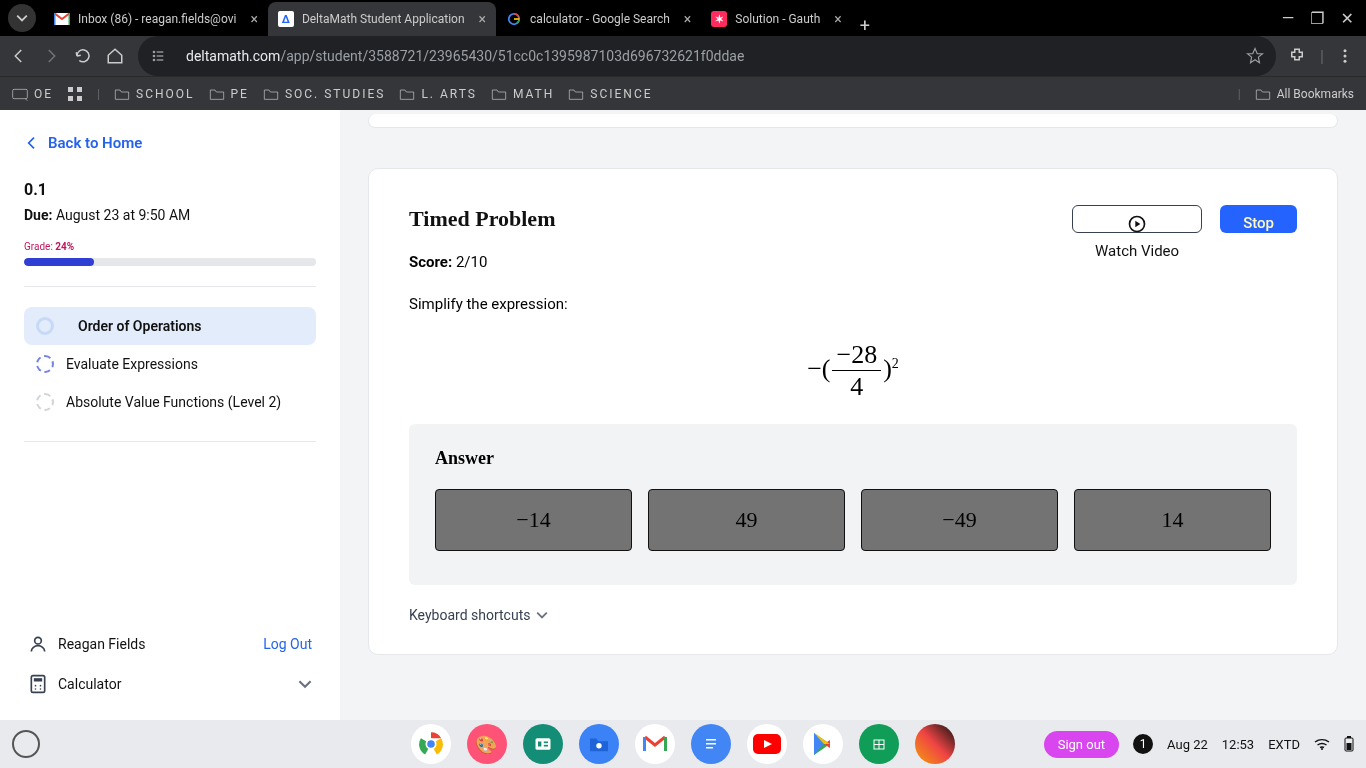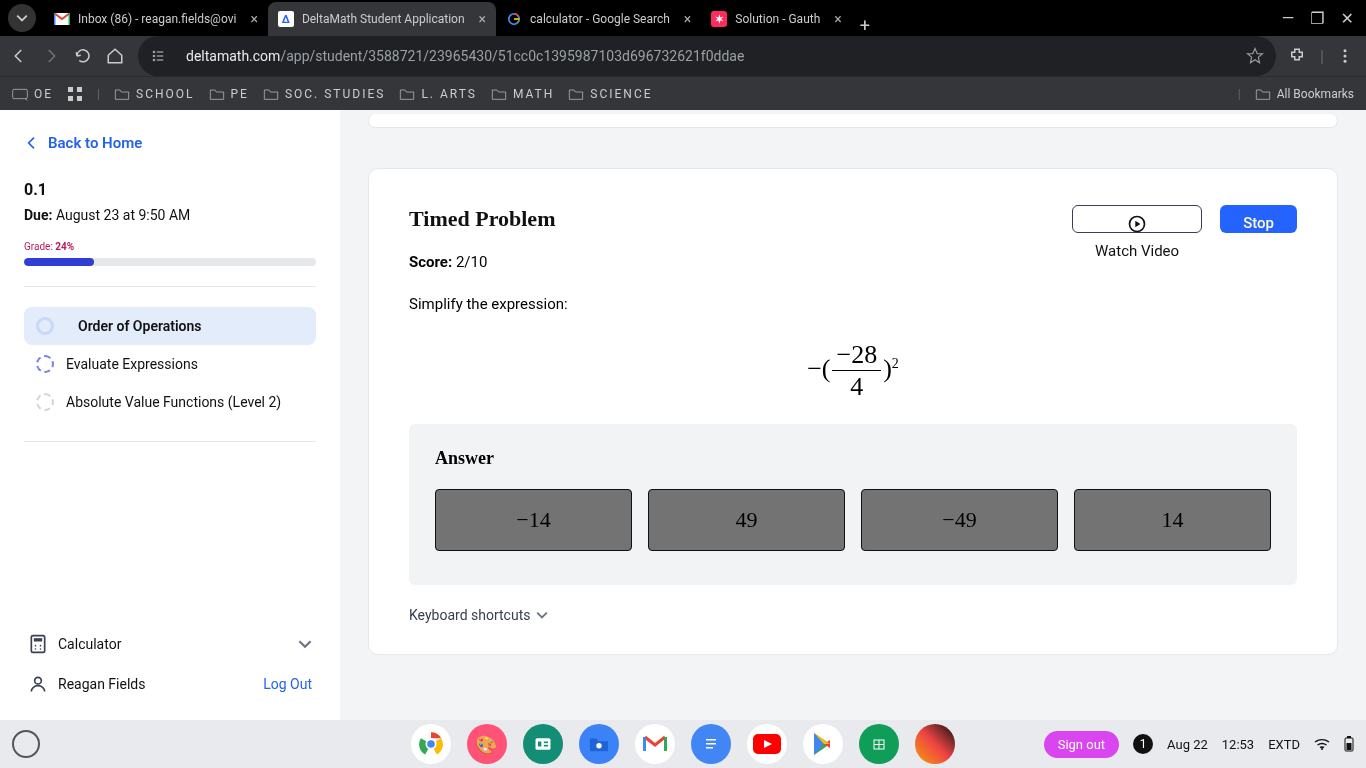--- a/index.html
+++ b/index.html
@@ -288,47 +288,47 @@
       <span class="dot dashed-grey"></span>
       <span>Absolute Value Functions (Level 2)</span>
     </div>
 
     <div class="side-div"></div>
     <div class="side-bottom">
       <div class="sb-row">
         <span class="left">
           <span>
             <svg width="20" height="20" viewBox="0 0 24 24">
+                <circle cx="12" cy="8" r="4" stroke="#374151" stroke-width="2" fill="none"></circle>
+                <path d="M4 21c0-4 4-7 8-7s8 3 8 7" stroke="#374151" stroke-width="2" fill="none"></path>
+              </svg>
+          </span>
+          <span>Reagan Fields</span>
+        </span>
+        <span class="logout">Log Out</span>
+      </div>
+      <div class="sb-row">
+        <span class="left">
+          <span>
+            <svg width="20" height="20" viewBox="0 0 24 24">
                 <rect x="4" y="2" width="16" height="20" rx="2" stroke="#374151" stroke-width="2" fill="none"></rect>
                 <rect x="7" y="5" width="10" height="4" fill="#374151"></rect>
                 <circle cx="9" cy="14" r="1" fill="#374151"></circle>
                 <circle cx="15" cy="14" r="1" fill="#374151"></circle>
                 <circle cx="9" cy="18" r="1" fill="#374151"></circle>
                 <circle cx="15" cy="18" r="1" fill="#374151"></circle>
               </svg>
           </span>
           <span>Calculator</span>
         </span>
         <span>
             <svg width="14" height="14" viewBox="0 0 10 10">
               <path d="M1 3L5 7 9 3" stroke="#6b7280" stroke-width="1.5" fill="none"></path>
             </svg>
           </span>
-      </div>
-      <div class="sb-row">
-        <span class="left">
-          <span>
-            <svg width="20" height="20" viewBox="0 0 24 24">
-                <circle cx="12" cy="8" r="4" stroke="#374151" stroke-width="2" fill="none"></circle>
-                <path d="M4 21c0-4 4-7 8-7s8 3 8 7" stroke="#374151" stroke-width="2" fill="none"></path>
-              </svg>
-          </span>
-          <span>Reagan Fields</span>
-        </span>
-        <span class="logout">Log Out</span>
       </div>
     </div>
   </div>
 
   <div class="main">
     <div class="card-stub"></div>
     <div class="card">
       <div class="card-head">
         <div class="ptitle">Timed Problem</div>
         <div class="head-actions">

